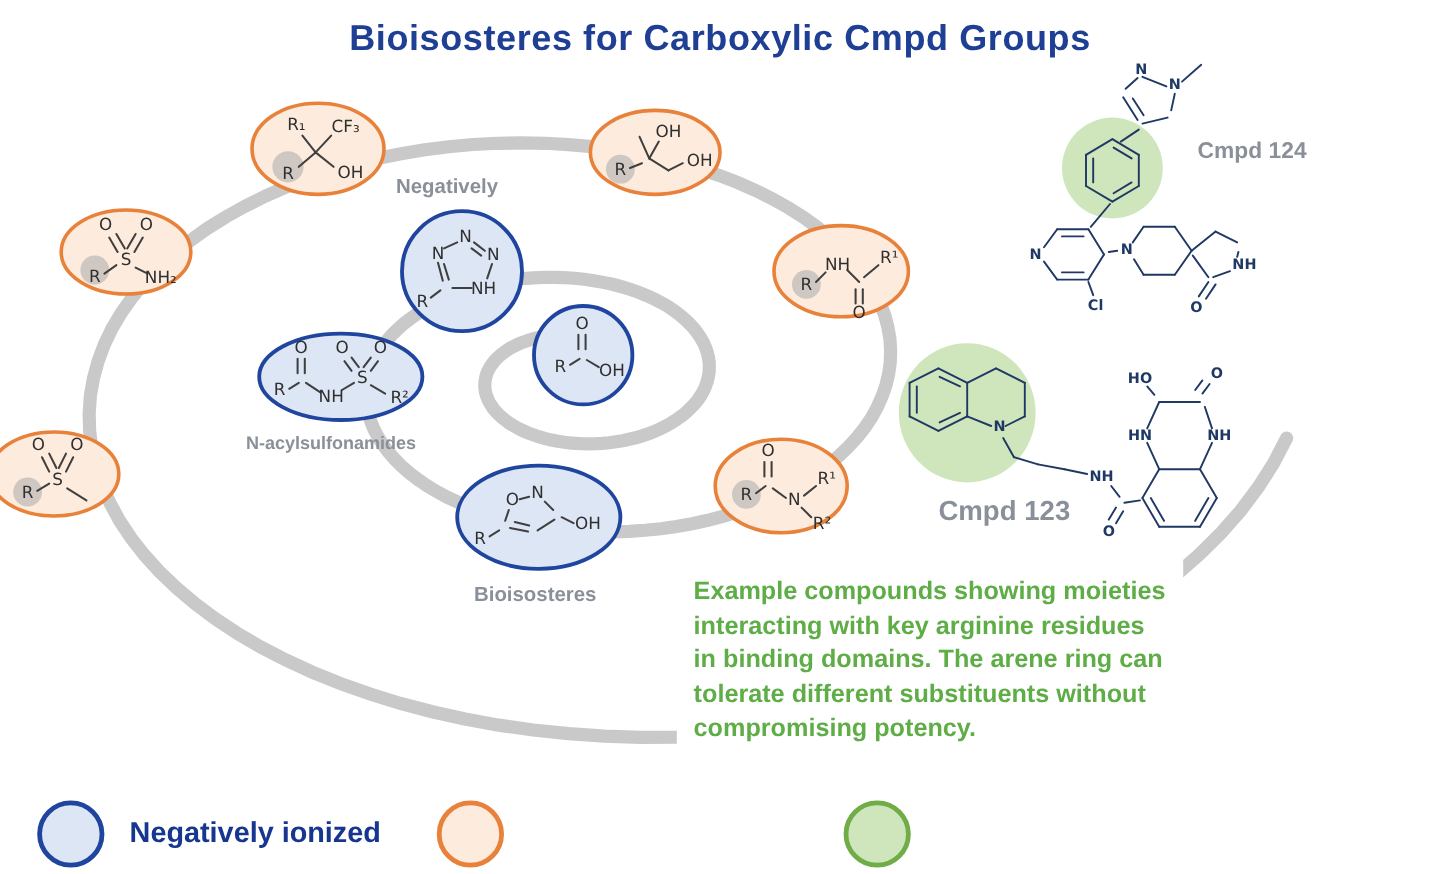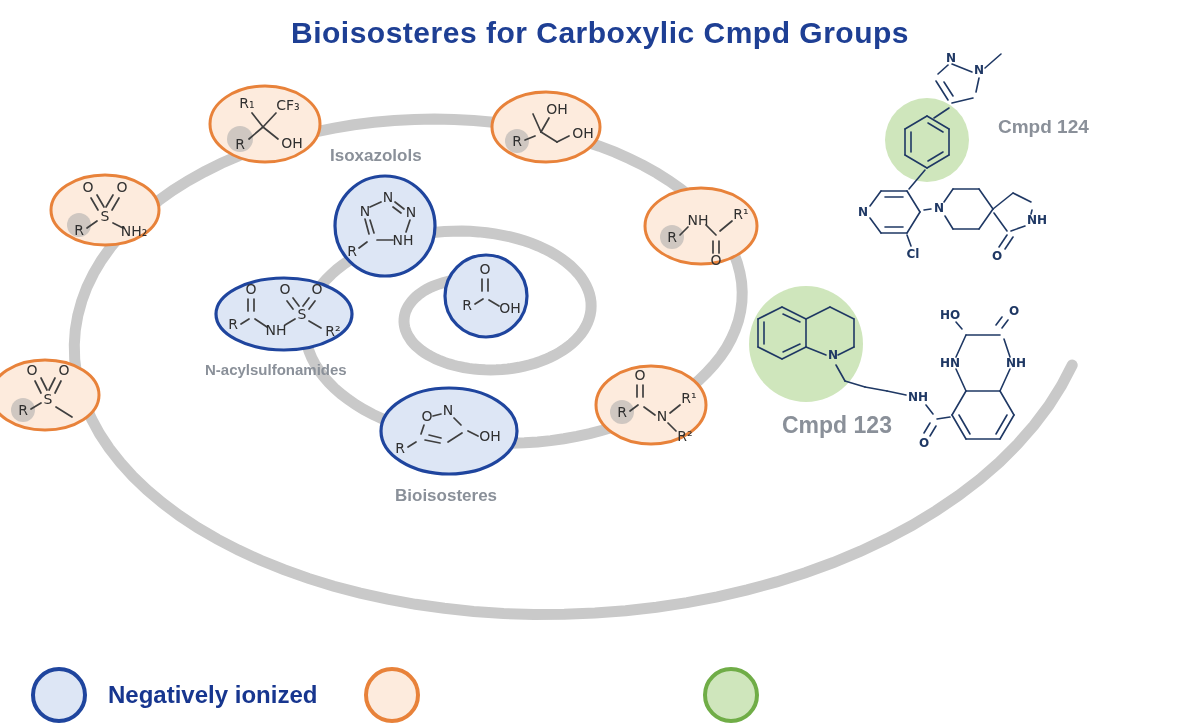--- a/index.html
+++ b/index.html
@@ -182,21 +182,21 @@
     <line class="bond" x1="65" y1="36" x2="71" y2="24"></line>
       <line class="bond" x1="59" y1="33" x2="65" y2="21"></line>
     <line class="bond" x1="41" y1="52" x2="51" y2="46"></line>
     <line class="bond" x1="66" y1="50" x2="82" y2="60"></line>
     <text class="atom" x="42" y="18">O</text>
     <text class="atom" x="74" y="18">O</text>
     <text class="atom" x="58" y="47">S</text>
     <text class="atom" x="33" y="58">R</text>
   </svg>
 
-  <div class="abs glabel z1" style="left:330px;top:146px;width:110px;font-size:17px;">Isoxazolols</div>
+  <div class="abs glabel z1" style="left:330px;top:146px;width:110px;font-size:17px;">Negatively</div>
   <div class="abs glabel z1" style="left:205px;top:361px;width:170px;font-size:15px;">N-acylsulfonamides</div>
   <div class="abs glabel z1" style="left:395px;top:486px;width:115px;font-size:17px;">Bioisosteres</div>
 
   <svg class="node-svg z2" style="left:845px;top:40px;" width="330" height="240">
     <circle class="g-ell" cx="82" cy="100" r="42"></circle>
 
     <line class="cbond" x1="107" y1="24" x2="127" y2="32"></line>
     <line class="cbond" x1="134" y1="38" x2="131" y2="52"></line>
     <line class="cbond" x1="128" y1="58" x2="107" y2="63"></line>
     <line class="cbond" x1="103" y1="60" x2="91" y2="41"></line>
@@ -299,20 +299,23 @@
     <line class="cbond" x1="250" y1="116" x2="264" y2="140"></line>
     <line class="cbond" x1="264" y1="140" x2="250" y2="164"></line>
       <line class="cbond" x1="257" y1="140" x2="246" y2="159"></line>
     <line class="cbond" x1="250" y1="164" x2="216" y2="164"></line>
     <line class="cbond" x1="216" y1="164" x2="202" y2="140"></line>
       <line class="cbond" x1="220" y1="159" x2="209" y2="140"></line>
     <line class="cbond" x1="202" y1="140" x2="216" y2="116"></line>
   </svg>
   <div class="abs glabel z2" style="left:782px;top:412px;width:110px;font-size:23px;">Cmpd 123</div>
 
+  <div class="abs note">
+    <p>Example compounds showing moieties interacting with key arginine residues in binding domains. The arene ring can tolerate different substituents without compromising potency.</p>
+  </div>
 
   <svg class="node-svg z1" style="left:29px;top:666px;" width="60" height="58">
     <ellipse cx="30" cy="29" rx="26" ry="26" stroke-width="4" stroke="#1f459e" fill="#dde6f5"></ellipse>
   </svg>
   <span class="legend-item-label lg-blue" style="left:108px;">Negatively ionized</span>
 
   <svg class="node-svg z1" style="left:362px;top:666px;" width="60" height="58">
     <ellipse cx="30" cy="29" rx="26" ry="26" stroke-width="4" stroke="#e8823a" fill="#fdebdd"></ellipse>
   </svg>
 

